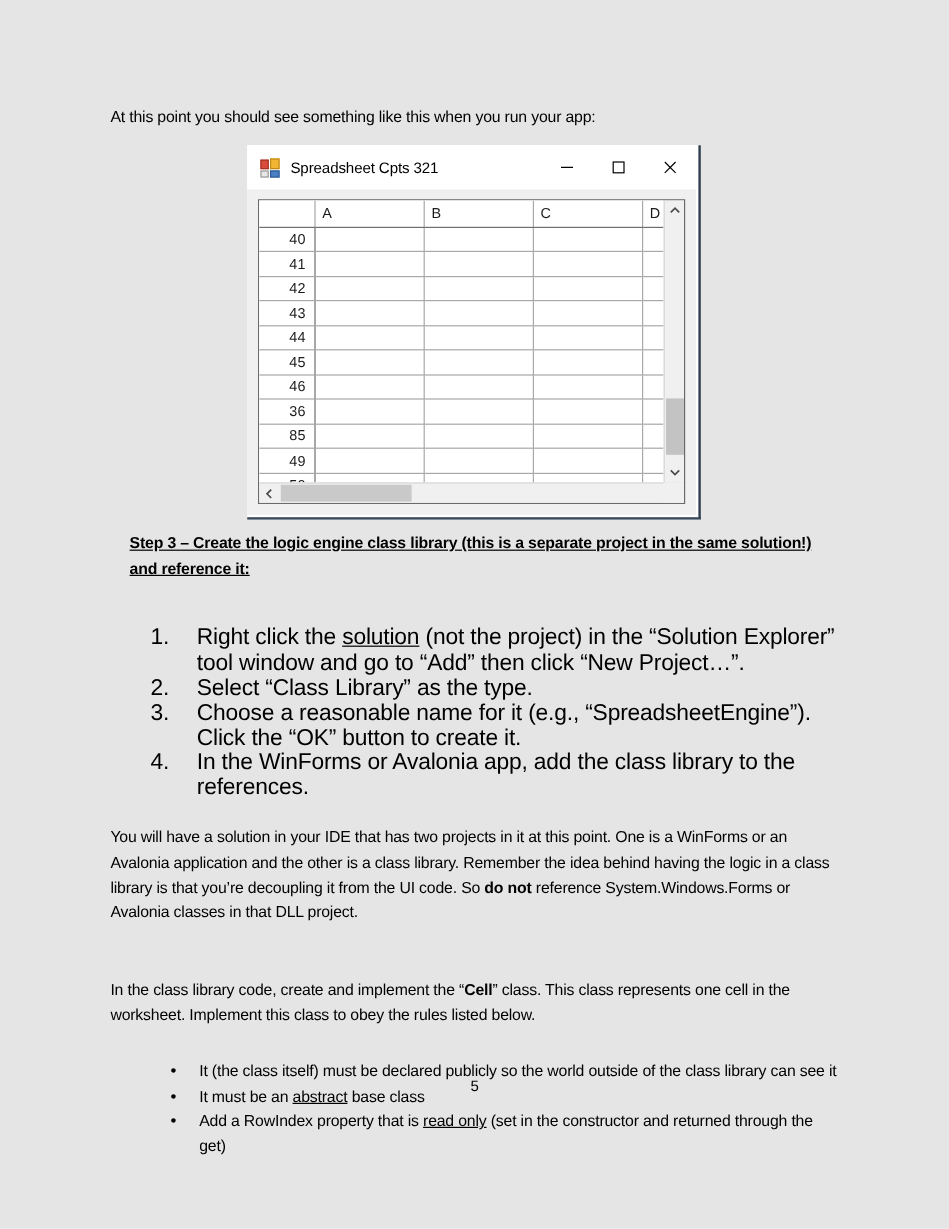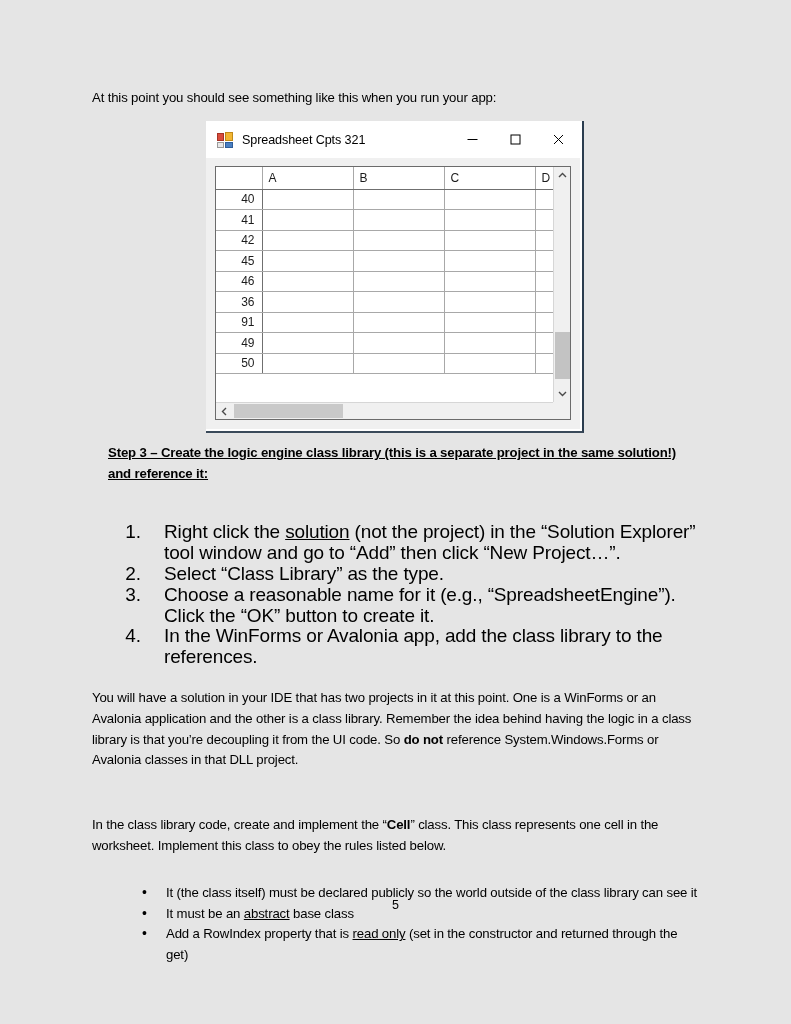--- a/index.html
+++ b/index.html
@@ -423,20 +423,34 @@
                     <td></td>
                   </tr>
                 <tr>
                     <td class="rowhead">42</td>
                     <td></td>
                     <td></td>
                     <td></td>
                     <td></td>
                   </tr>
                 <tr>
+                    <td class="rowhead">43</td>
+                    <td></td>
+                    <td></td>
+                    <td></td>
+                    <td></td>
+                  </tr>
+                <tr>
+                    <td class="rowhead">44</td>
+                    <td></td>
+                    <td></td>
+                    <td></td>
+                    <td></td>
+                  </tr>
+                <tr>
                     <td class="rowhead">45</td>
                     <td></td>
                     <td></td>
                     <td></td>
                     <td></td>
                   </tr>
                 <tr>
                     <td class="rowhead">46</td>
                     <td></td>
                     <td></td>
@@ -444,21 +458,21 @@
                     <td></td>
                   </tr>
                 <tr>
                     <td class="rowhead">36</td>
                     <td></td>
                     <td></td>
                     <td></td>
                     <td></td>
                   </tr>
                 <tr>
-                    <td class="rowhead">91</td>
+                    <td class="rowhead">85</td>
                     <td></td>
                     <td></td>
                     <td></td>
                     <td></td>
                   </tr>
                 <tr>
                     <td class="rowhead">49</td>
                     <td></td>
                     <td></td>
                     <td></td>

